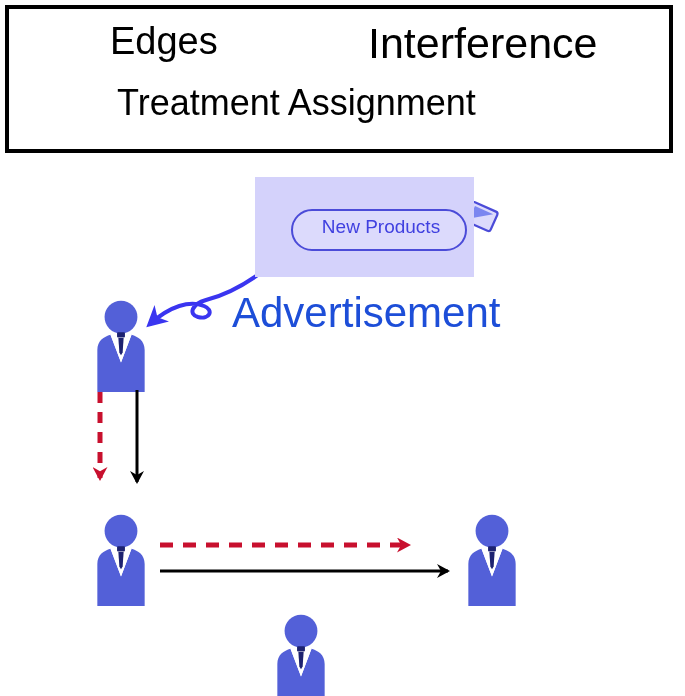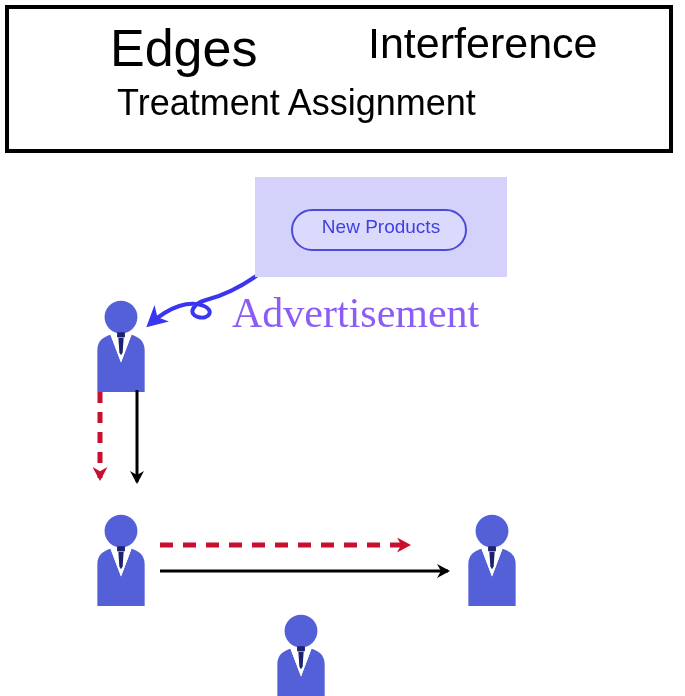--- a/index.html
+++ b/index.html
@@ -38,39 +38,39 @@
     position: absolute;
     color: #000000;
     font-family: "Liberation Sans", sans-serif;
     white-space: nowrap;
     line-height: 1;
   }
 
   #legend-label-edges {
     left: 110px;
     top: 22px;
-    font-size: 52px;
+    font-size: 38px;
   }
   #legend-label-interference {
     left: 368px;
     top: 22px;
     font-size: 43px;
   }
   #legend-label-treatment {
     left: 117px;
     top: 85px;
     font-size: 36px;
   }
 
   
   .ad-panel {
     position: absolute;
     left: 255px;
     top: 177px;
-    width: 252px;
+    width: 219px;
     height: 100px;
     background: #d4d2fb;
   }
 
   .ad-pill {
     position: absolute;
     left: 36px;
     top: 32px;
     width: 176px;
     height: 42px;
@@ -88,22 +88,22 @@
     text-align: center;
     color: #4040e0;
     font-size: 19px;
     font-family: "Liberation Sans", sans-serif;
     line-height: 1;
   }
 
   
   .node-label {
     position: absolute;
-    color: #8b5cf6;
-    font-family: Liberation Serif, serif;
+    color: #1d4ed8;
+    font-family: Liberation Sans, sans-serif;
     white-space: nowrap;
     line-height: 1;
   }
   #label-advertisement {
     left: 232px;
     top: 292px;
     font-size: 42px;
   }
 </style>
 </head>

